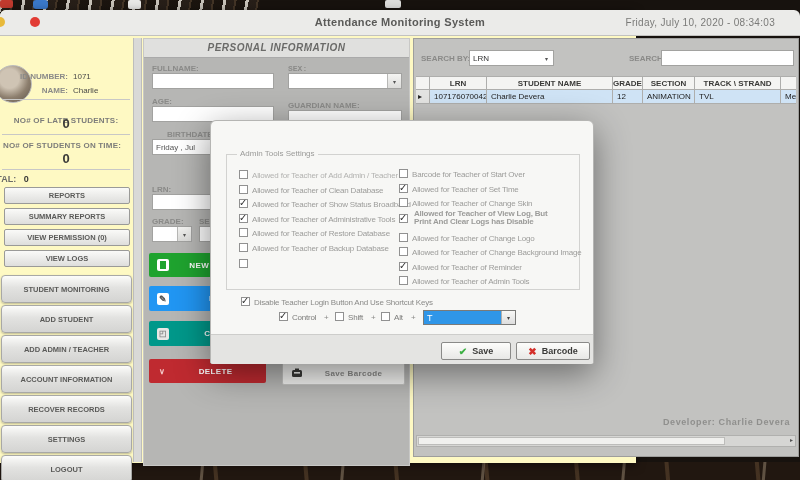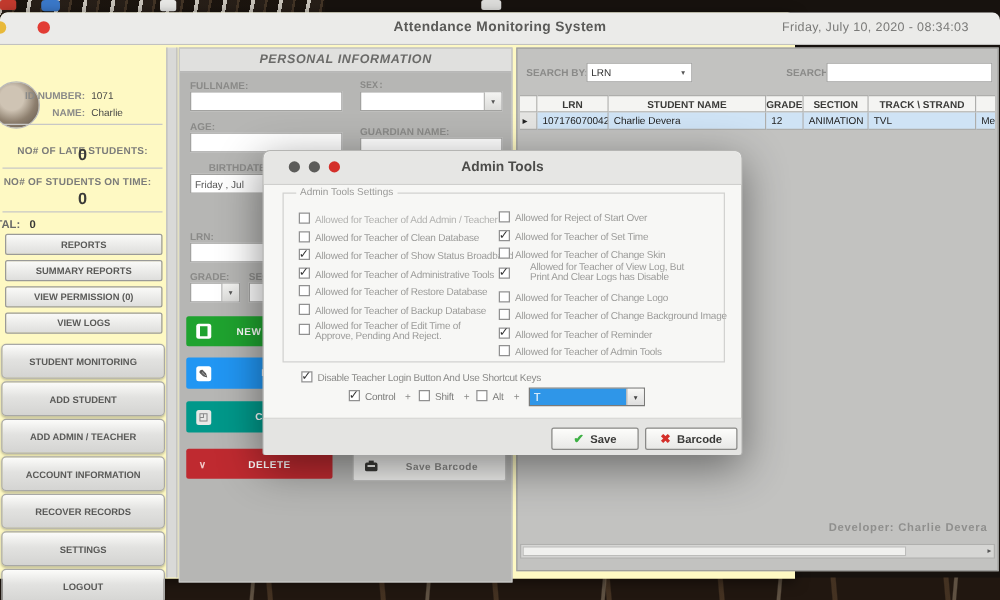--- a/index.html
+++ b/index.html
@@ -243,54 +243,47 @@
     <div class="abs dev-note" style="right:8px;top:378px;">Developer: Charlie Devera</div>
 
     <div class="abs hscroll" style="left:2px;top:396px;width:378px;height:10px;">
       <div class="abs hthumb" style="left:1px;top:1px;width:305px;height:6px;"></div>
       <div class="abs" style="right:2px;top:0;font-size:6px;color:#555;">▸</div>
     </div>
   </div>
 </div>
 
 <div class="abs dialog">
-  <div class="abs dlg-titlebar">
-    <div class="abs dlg-dot" style="left:20px;background:#5c5c5a;"></div>
-    <div class="abs dlg-dot" style="left:36px;background:#5c5c5a;"></div>
-    <div class="abs dlg-dot" style="left:52px;background:#d42f2a;"></div>
-    <div class="abs dlg-title">Admin Tools</div>
-  </div>
 
   <div class="abs groupbox">
     <div class="abs gb-label">Admin Tools Settings</div>
   </div>
 
   <span class="cb" style="left:28px;top:49px;"></span>
   <span class="cb-label" style="left:41px;top:50px;color:#b2b2b0;">Allowed for Teacher of Add Admin / Teacher</span>
   <span class="cb" style="left:28px;top:64px;"></span>
   <span class="cb-label" style="left:41px;top:65px;">Allowed for Teacher of Clean Database</span>
   <span class="cb checked" style="left:28px;top:78px;"></span>
   <span class="cb-label" style="left:41px;top:79px;">Allowed for Teacher of Show Status Broadband</span>
   <span class="cb checked" style="left:28px;top:93px;"></span>
   <span class="cb-label" style="left:41px;top:94px;">Allowed for Teacher of Administrative Tools</span>
   <span class="cb" style="left:28px;top:107px;"></span>
   <span class="cb-label" style="left:41px;top:108px;">Allowed for Teacher of Restore Database</span>
   <span class="cb" style="left:28px;top:122px;"></span>
   <span class="cb-label" style="left:41px;top:123px;">Allowed for Teacher of Backup Database</span>
   <span class="cb" style="left:28px;top:138px;"></span>
-  <span class="cb-label wrap" style="left:41px;top:136px;width:122px;">Allowed for Teacher of Edit Time of Approve, Pending And Reject.</span>
 
   <span class="cb" style="left:188px;top:48px;"></span>
-  <span class="cb-label" style="left:201px;top:49px;">Allowed for Reject of Start Over</span>
+  <span class="cb-label" style="left:201px;top:49px;">Barcode for Teacher of Start Over</span>
   <span class="cb checked" style="left:188px;top:63px;"></span>
   <span class="cb-label" style="left:201px;top:64px;">Allowed for Teacher of Set Time</span>
   <span class="cb" style="left:188px;top:77px;"></span>
   <span class="cb-label" style="left:201px;top:78px;">Allowed for Teacher of Change Skin</span>
   <span class="cb checked" style="left:188px;top:93px;"></span>
-  <span class="cb-label wrap" style="left:213px;top:89px;width:140px;">Allowed for Teacher of View Log, But Print And Clear Logs has Disable</span>
+  <span class="cb-label wrap" style="left:203px;top:89px;width:140px;font-weight:bold;">Allowed for Teacher of View Log, But Print And Clear Logs has Disable</span>
   <span class="cb" style="left:188px;top:112px;"></span>
   <span class="cb-label" style="left:201px;top:113px;">Allowed for Teacher of Change Logo</span>
   <span class="cb" style="left:188px;top:126px;"></span>
   <span class="cb-label" style="left:201px;top:127px;">Allowed for Teacher of Change Background Image</span>
   <span class="cb checked" style="left:188px;top:141px;"></span>
   <span class="cb-label" style="left:201px;top:142px;">Allowed for Teacher of Reminder</span>
   <span class="cb" style="left:188px;top:155px;"></span>
   <span class="cb-label" style="left:201px;top:156px;">Allowed for Teacher of Admin Tools</span>
 
   <span class="cb checked" style="left:30px;top:176px;"></span>

